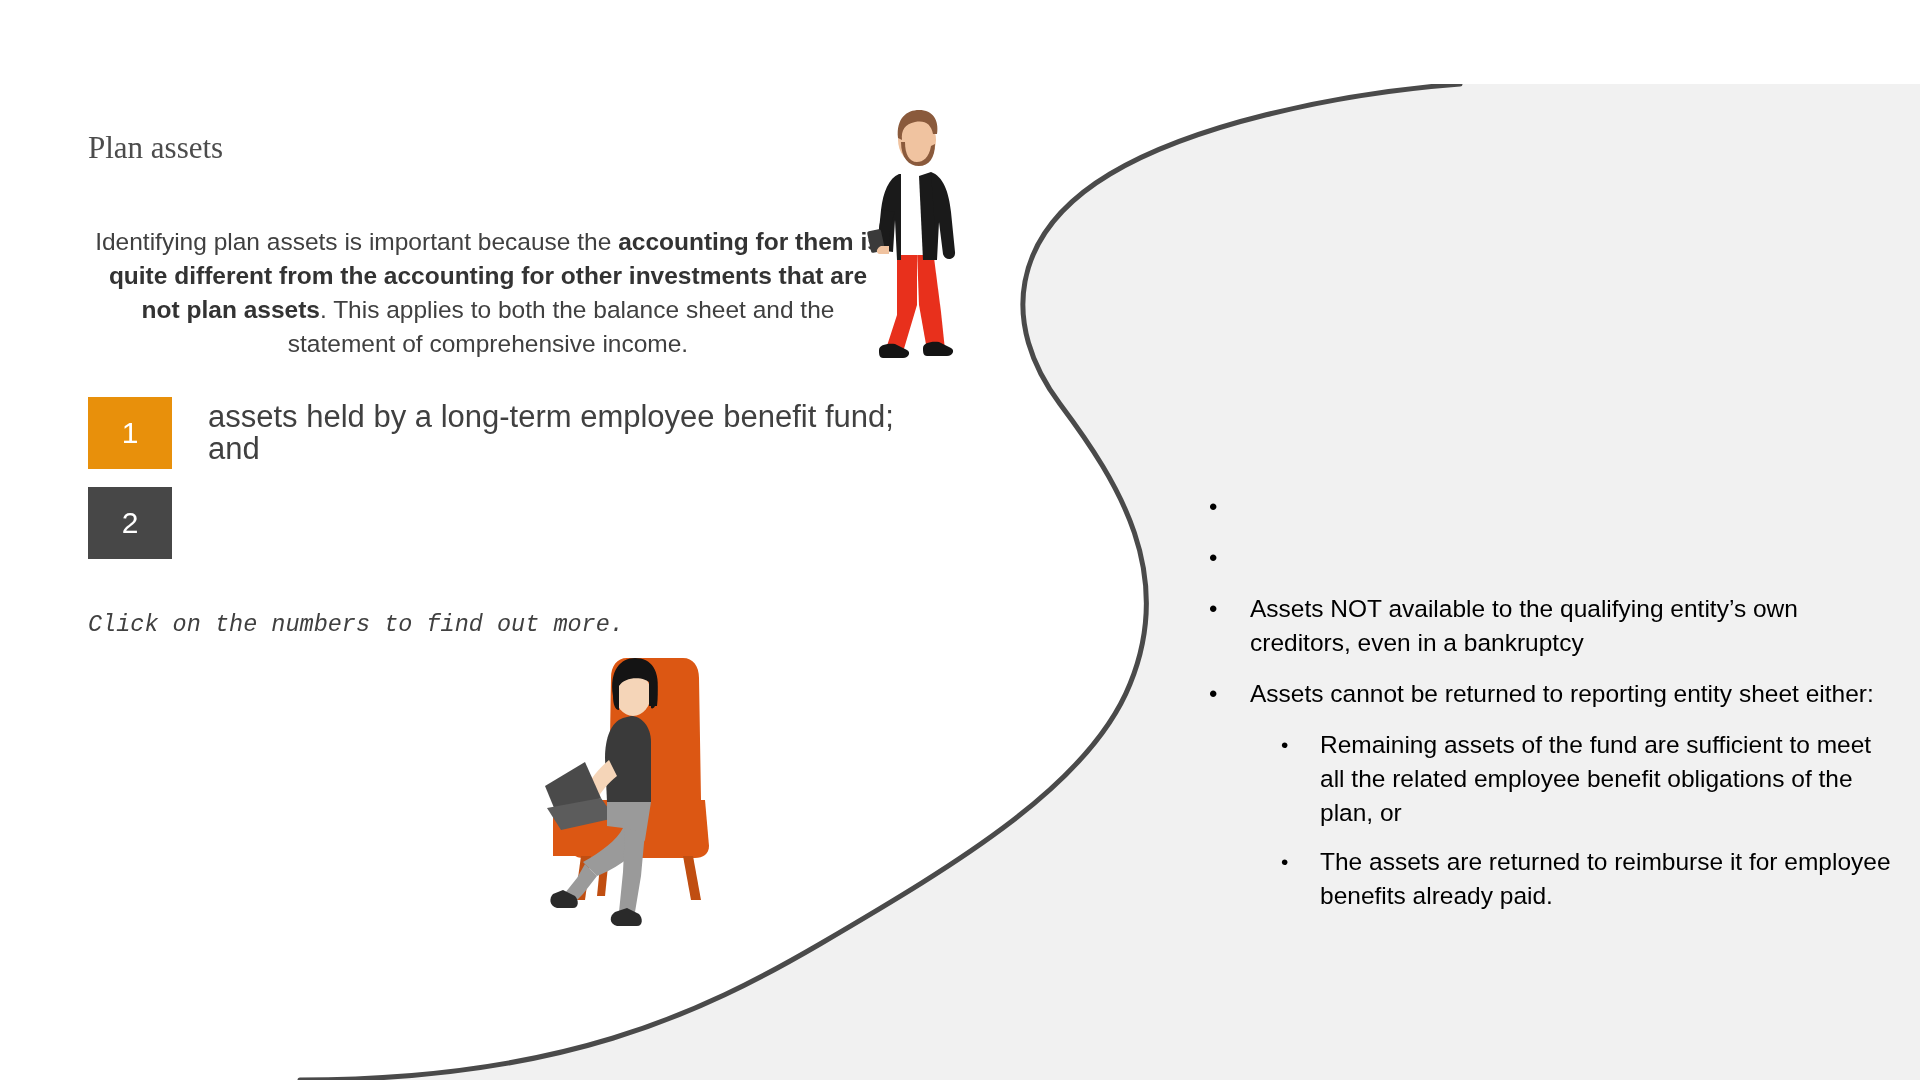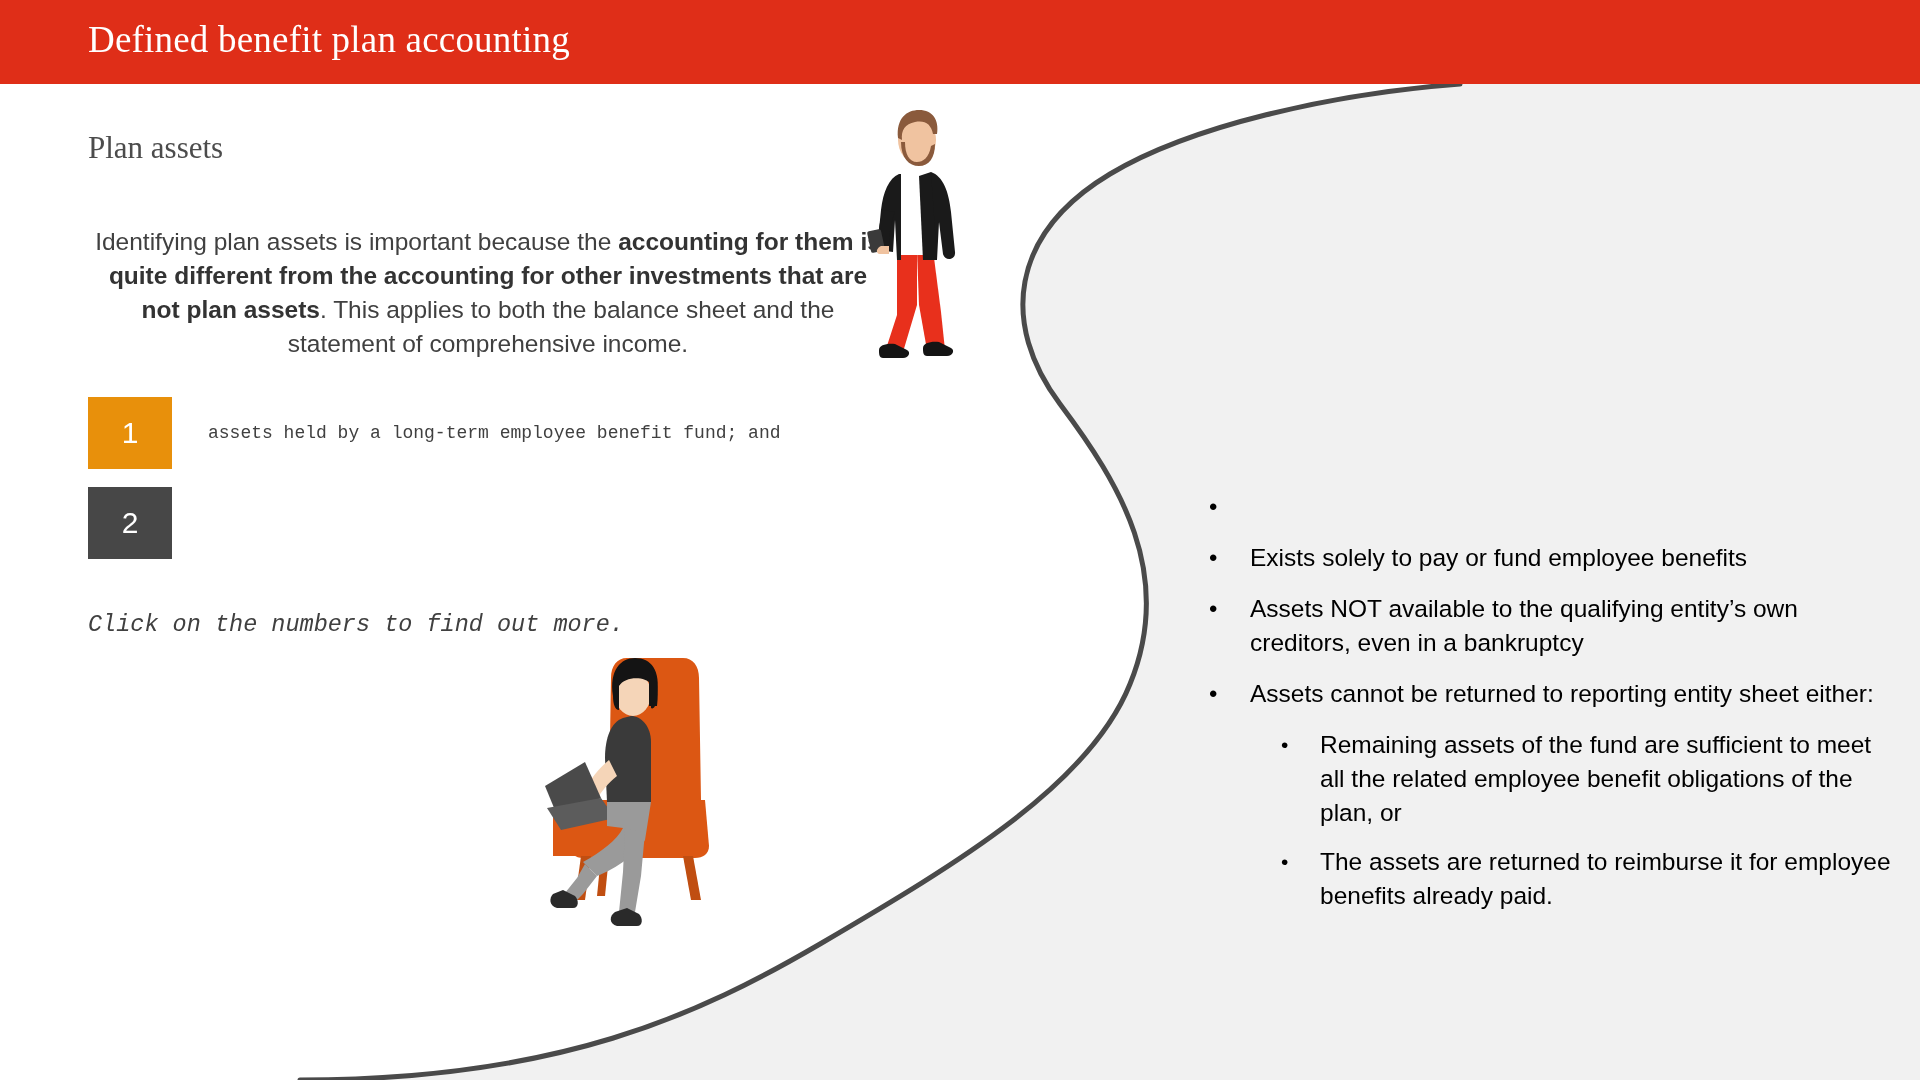--- a/index.html
+++ b/index.html
@@ -75,24 +75,23 @@
     width:84px; height:72px;
     display:flex; align-items:center; justify-content:center;
     font-size:30px; color:#ffffff;
     flex:0 0 auto;
     cursor:pointer;
   }
   .num-box.orange { background:#E8900B; }
   .num-box.gray   { background:#474747; }
   .num-text {
     margin-left:36px;
-    font-size:18px;
+    font-size:31px;
     color:#404040;
     line-height:32px;
-    font-family:Liberation Mono, monospace;
   }
 
   #click-hint {
     margin-top:52px;
     font-size:23.5px;
     font-style:italic;
     color:#404040;
     font-family:Liberation Mono, monospace;
   }
 
@@ -142,23 +141,20 @@
              C 1000 240 1010 150 1110 90
              C 1190 42 1330 10 1460 0 Z" fill="#F1F1F1"></path>
     <path id="curve-line" d="M 1460 0
              C 1330 10 1190 42 1110 90
              C 1010 150 1000 240 1060 320
              C 1120 400 1175 490 1130 600
              C 1090 700 960 778 820 860
              C 700 930 560 996 300 996" fill="none" stroke="#4A4A4A" stroke-width="5" stroke-linecap="round"></path>
   </svg>
 
-  <div id="header">
-    <div id="header-title">Defined benefit plan accounting</div>
-  </div>
 
   <svg id="man-figure" class="illus" viewBox="0 0 140 275">
 
     <path d="M52 150 L52 215 L40 252 L58 252 L72 205 L72 150 Z" fill="#E8301C"></path>
     <path d="M72 150 L88 150 L96 212 L100 250 L82 250 L74 205 Z" fill="#E8301C"></path>
 
     <path d="M34 250 C34 245 42 243 50 244 L62 250 C66 252 64 258 58 258 L38 258 C34 258 34 254 34 250 Z" fill="#141414"></path>
     <path d="M78 248 C78 243 86 241 94 242 L106 248 C110 250 108 256 102 256 L82 256 C78 256 78 252 78 248 Z" fill="#141414"></path>
 
     <path d="M56 78 L86 78 L90 155 L54 155 Z" fill="#FFFFFF"></path>
@@ -238,21 +234,20 @@
   </div>
 
   <div id="right-col">
 
     <div class="bullet-row">
       <span class="dot">•</span>
     </div>
 
     <div class="bullet-row">
       <span class="dot">•</span>
-      <span class="btxt">Exists solely to pay or fund employee benefits</span>
     </div>
 
     <div class="bullet-row">
       <span class="dot">•</span>
       <span class="btxt">Assets NOT available to the qualifying entity’s own creditors, even in a bankruptcy</span>
     </div>
 
     <div class="bullet-row">
       <span class="dot">•</span>
       <span class="btxt">Assets cannot be returned to reporting entity sheet either:</span>

